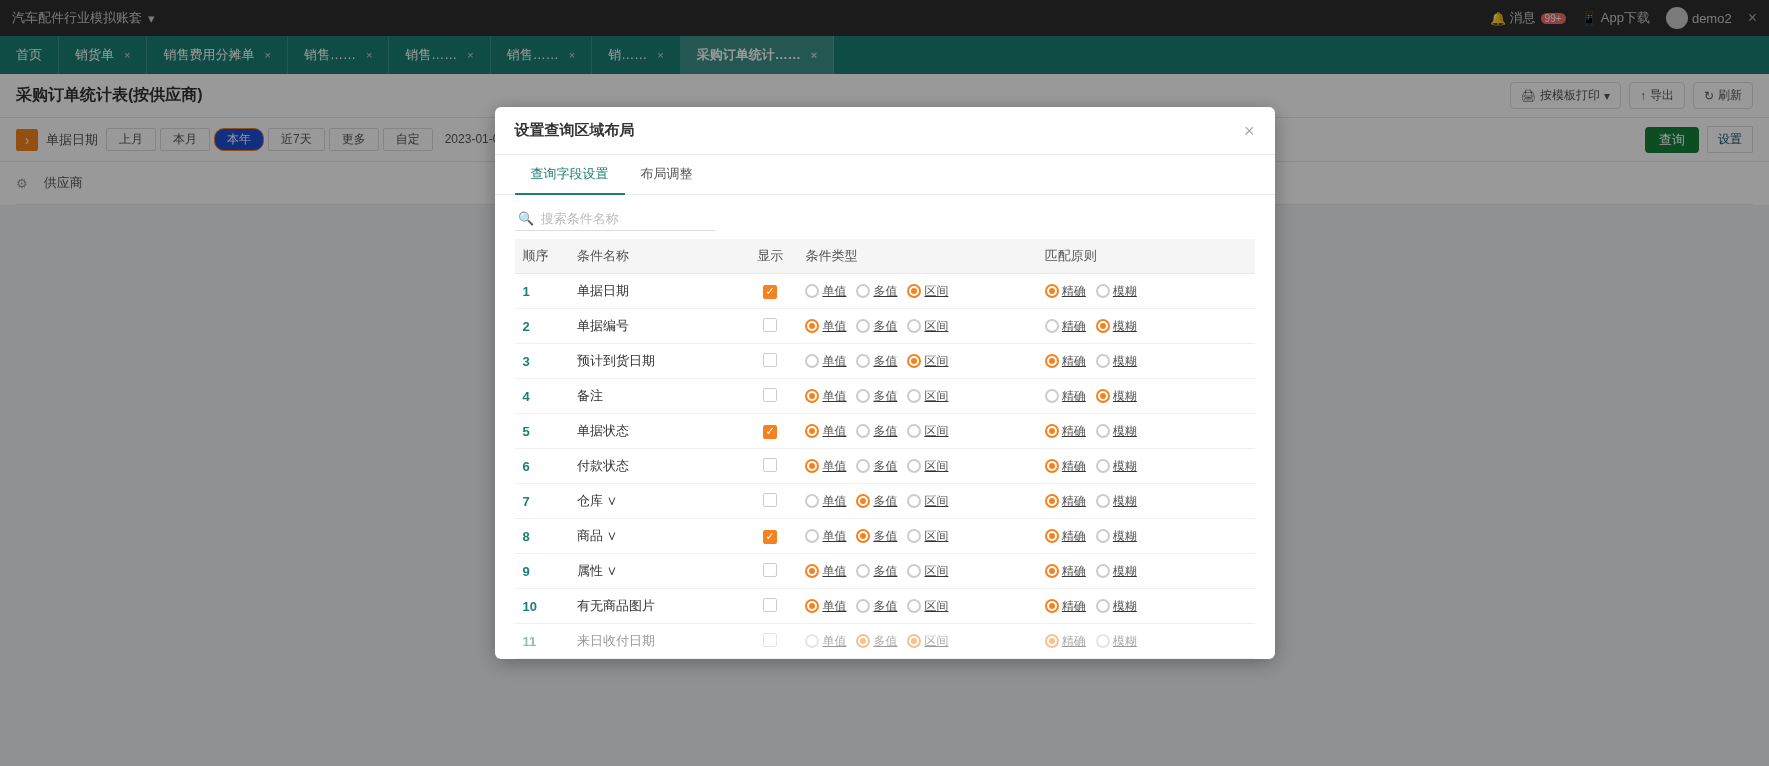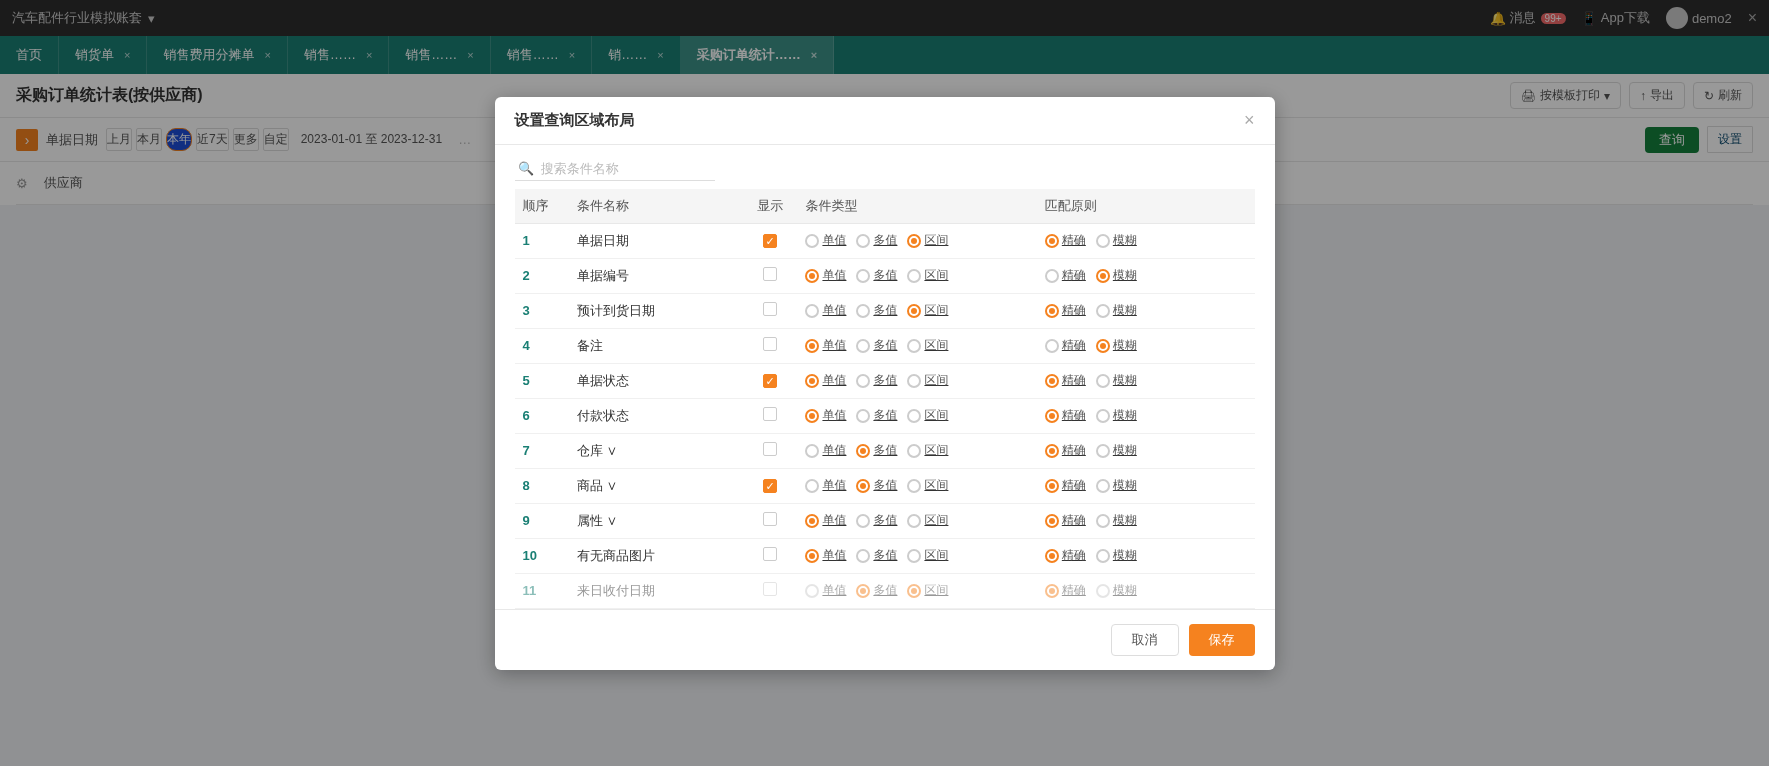--- a/index.html
+++ b/index.html
@@ -60,21 +60,21 @@
       background: #fff;
       padding: 8px 16px;
       display: flex;
       align-items: center;
       gap: 8px;
       border-bottom: 1px solid #e8e8e8;
     }
     .filter-toggle { background: #f5821f; color: #fff; border: none; width: 22px; height: 22px; border-radius: 2px; cursor: pointer; font-size: 14px; }
     .filter-label { color: #555; font-size: 13px; }
     .filter-date-btns { display: flex; align-items: center; gap: 4px; }
-    .date-btn { border: 1px solid #ddd; background: #fff; padding: 2px 0; border-radius: 2px; cursor: pointer; font-size: 12px; color: #555; }
+    .date-btn { border: 1px solid #ddd; background: #fff; padding: 2px 12px; border-radius: 2px; cursor: pointer; font-size: 12px; color: #555; }
     .date-btn.active { background: #1d4ed8; color: #fff; border-color: #f5821f; border-radius: 10px; }
     .date-range { color: #555; font-size: 12px; margin-left: 4px; }
     .btn-query { background: #15803d; color: #fff; border: none; padding: 4px 14px; border-radius: 4px; cursor: pointer; font-size: 13px; margin-left: auto; }
     .btn-setting { border: 1px solid #ddd; background: #fff; padding: 4px 10px; border-radius: 1px; cursor: pointer; font-size: 12px; color: #0c4a6e; }
 
     
     .table-area {
       background: #fff;
       margin: 0;
       padding: 0 16px;
@@ -319,20 +319,28 @@
 </div>
 
 <div class="overlay">
   <div class="modal">
 
     <div class="modal-header">
       <span class="modal-title">设置查询区域布局</span>
       <span class="modal-close">×</span>
     </div>
 
+    <div class="modal-tabs">
+      <div class="modal-tab active">
+        <span>查询字段设置</span>
+      </div>
+      <div class="modal-tab">
+        <span>布局调整</span>
+      </div>
+    </div>
 
     <div class="modal-search">
       <div class="search-box">
         <span style="color:#aaa;">🔍</span>
         <input type="text" placeholder="搜索条件名称" style="">
       </div>
     </div>
 
     <div class="modal-table-wrap">
       <table class="modal-table">
@@ -706,18 +714,14 @@
                     <span class="radio-circle"></span>
                     <span class="radio-label">模糊</span>
                   </span>
                 </div>
               </td>
             </tr>
           </tbody>
       </table>
     </div>
 
-    <div class="modal-footer">
-      <button class="btn-cancel">取消</button>
-      <button class="btn-save">保存</button>
-    </div>
   </div>
 </div>
 
 </body></html>

